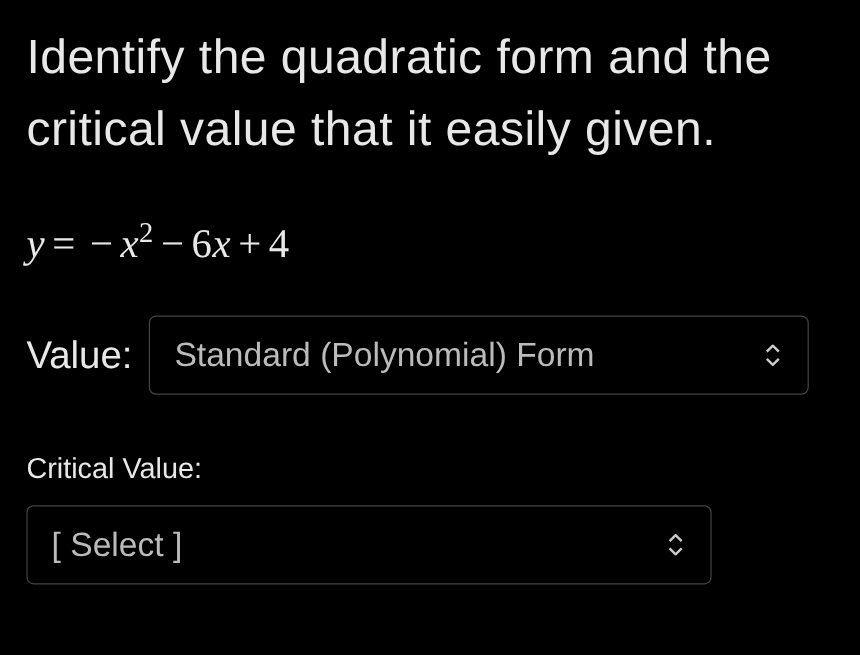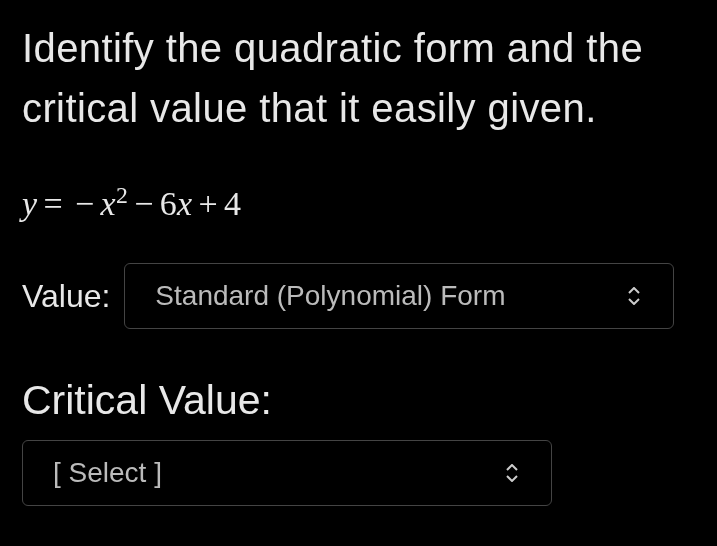--- a/index.html
+++ b/index.html
@@ -47,42 +47,42 @@
       display: flex;
       align-items: center;
       gap: 14px;
       margin-bottom: 48px;
     }
     .form-label {
       font-size: 32px;
       font-weight: 400;
     }
     .critical-label {
-      font-size: 41px;
+      font-size: 24px;
       font-weight: 400;
       margin-bottom: 16px;
     }
     .select-box {
       border: 1px solid #444;
       border-radius: 6px;
-      padding: 16px 30px;
+      padding: 16px 20px;
       display: flex;
       align-items: center;
       justify-content: space-between;
       gap: 24px;
       background: transparent;
       color: #bbb;
       font-size: 28px;
       cursor: pointer;
     }
     .select-form {
       width: 550px;
     }
     .select-critical {
-      width: 530px;
+      width: 571px;
     }
     .select-text {
       flex: 1;
     }
     .chevron-icon {
       width: 18px;
       height: 22px;
       display: flex;
       flex-direction: column;
       align-items: center;

